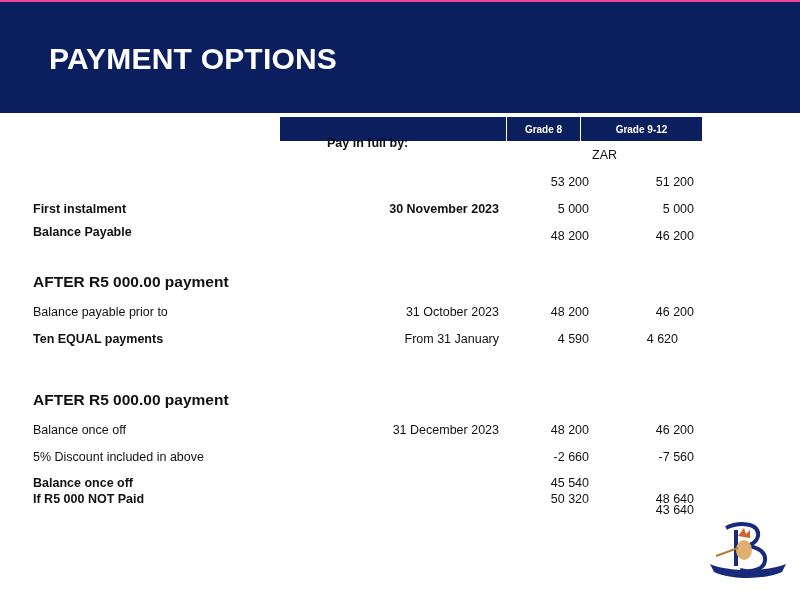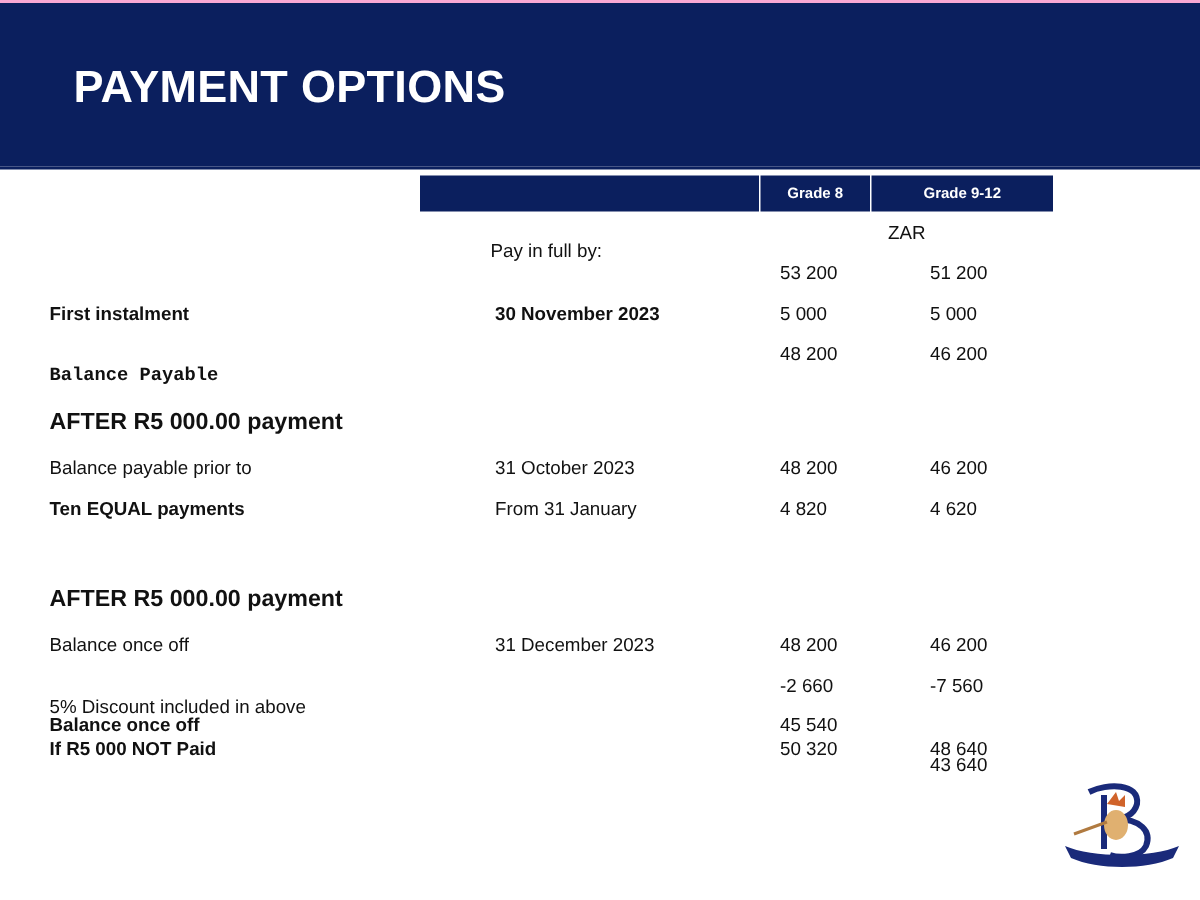--- a/index.html
+++ b/index.html
@@ -1,79 +1,79 @@
 <!DOCTYPE html>
 <html><head>
 <meta charset="utf-8">
 <style>
   html, body { margin:0; padding:0; }
   body { width:800px; height:600px; position:relative; background:#ffffff; overflow:hidden;
          font-family:"Liberation Sans", sans-serif; color:#111; }
   .banner { position:absolute; left:0; top:0; width:800px; height:111px; background:#0b1f5e;
-            border-top:2px solid #f9a8d4; box-sizing:border-box; }
+            border-top:2px solid #ec4899; box-sizing:border-box; }
   .banner-line { position:absolute; left:0; top:111px; width:800px; height:2px; background:#0b1f5e; }
   .title { position:absolute; left:49px; top:40px; color:#fff; font-weight:bold; font-size:30px; letter-spacing:0.2px; }
   .hdr { position:absolute; top:117px; height:24px; background:#0b1f5e; color:#fff; font-weight:bold; font-size:10px;
          display:flex; align-items:center; justify-content:center; }
   .hdr.blank { left:280px; width:226px; }
   .hdr.g8 { left:507px; width:73px; }
   .hdr.g9 { left:581px; width:121px; }
   .t { position:absolute; font-size:12.5px; white-space:nowrap; }
   .b { font-weight:bold; }
-  .r { text-align:left; }
+  .r { text-align:right; }
   .sec { position:absolute; font-size:15.5px; font-weight:bold; left:33px; }
   .logo { position:absolute; left:708px; top:520px; width:80px; height:64px; }
 </style>
 </head>
 <body>
 
 <div class="banner">
   <div class="title">PAYMENT OPTIONS</div>
 </div>
 <div class="banner-line"></div>
 
 <div class="hdr blank"></div>
 <div class="hdr g8">Grade 8</div>
 <div class="hdr g9">Grade 9-12</div>
 
-<div class="t" style="left:327px;top:160px;">Pay in full by:</div>
+<div class="t" style="left:327px;top:136px;font-weight:bold;">Pay in full by:</div>
 <div class="t" style="left:592px;top:148px;">ZAR</div>
 
 <div class="t r" style="left:520px;width:69px;top:175px;">53 200</div>
 <div class="t r" style="left:620px;width:74px;top:175px;">51 200</div>
 
 <div class="t" style="left:33px;top:202px;font-weight:bold;">First instalment</div>
 <div class="t b r" style="left:330px;width:169px;top:202px;">30 November 2023</div>
 <div class="t r" style="left:520px;width:69px;top:202px;">5 000</div>
 <div class="t r" style="left:620px;width:74px;top:202px;">5 000</div>
 
-<div class="t b" style="left:33px;top:243px;font-family:Liberation Mono, monospace;">Balance Payable</div>
+<div class="t b" style="left:33px;top:225px;">Balance Payable</div>
 <div class="t r" style="left:520px;width:69px;top:229px;">48 200</div>
 <div class="t r" style="left:620px;width:74px;top:229px;">46 200</div>
 
 <div class="sec" style="top:273px;">AFTER R5 000.00 payment</div>
 
 <div class="t" style="left:33px;top:305px;">Balance payable prior to</div>
 <div class="t r" style="left:330px;width:169px;top:305px;">31 October 2023</div>
 <div class="t r" style="left:520px;width:69px;top:305px;">48 200</div>
 <div class="t r" style="left:620px;width:74px;top:305px;">46 200</div>
 
 <div class="t b" style="left:33px;top:332px;">Ten EQUAL payments</div>
 <div class="t r" style="left:330px;width:169px;top:332px;">From 31 January</div>
-<div class="t r" style="left:520px;width:69px;top:332px;">4 820</div>
-<div class="t r" style="left:620px;width:74px;top:332px;">4 620</div>
+<div class="t r" style="left:520px;width:69px;top:332px;">4 590</div>
+<div class="t r" style="left:604px;width:74px;top:332px;">4 620</div>
 
 <div class="sec" style="top:391px;">AFTER R5 000.00 payment</div>
 
 <div class="t" style="left:33px;top:423px;">Balance once off</div>
 <div class="t r" style="left:330px;width:169px;top:423px;">31 December 2023</div>
 <div class="t r" style="left:520px;width:69px;top:423px;">48 200</div>
 <div class="t r" style="left:620px;width:74px;top:423px;">46 200</div>
 
-<div class="t" style="left:33px;top:464px;text-align:right;">5%  Discount included in above</div>
+<div class="t" style="left:33px;top:450px;text-align:right;">5%  Discount included in above</div>
 <div class="t r" style="left:520px;width:69px;top:450px;">-2 660</div>
 <div class="t r" style="left:620px;width:74px;top:450px;">-7 560</div>
 
 <div class="t b" style="left:33px;top:476px;">Balance once off</div>
 <div class="t r" style="left:520px;width:69px;top:476px;">45 540</div>
 <div class="t r" style="left:620px;width:74px;top:476px;margin-top:27px;">43 640</div>
 
 <div class="t b" style="left:33px;top:492px;">If R5 000 NOT Paid</div>
 <div class="t r" style="left:520px;width:69px;top:492px;">50 320</div>
 <div class="t r" style="left:620px;width:74px;top:492px;">48 640</div>

